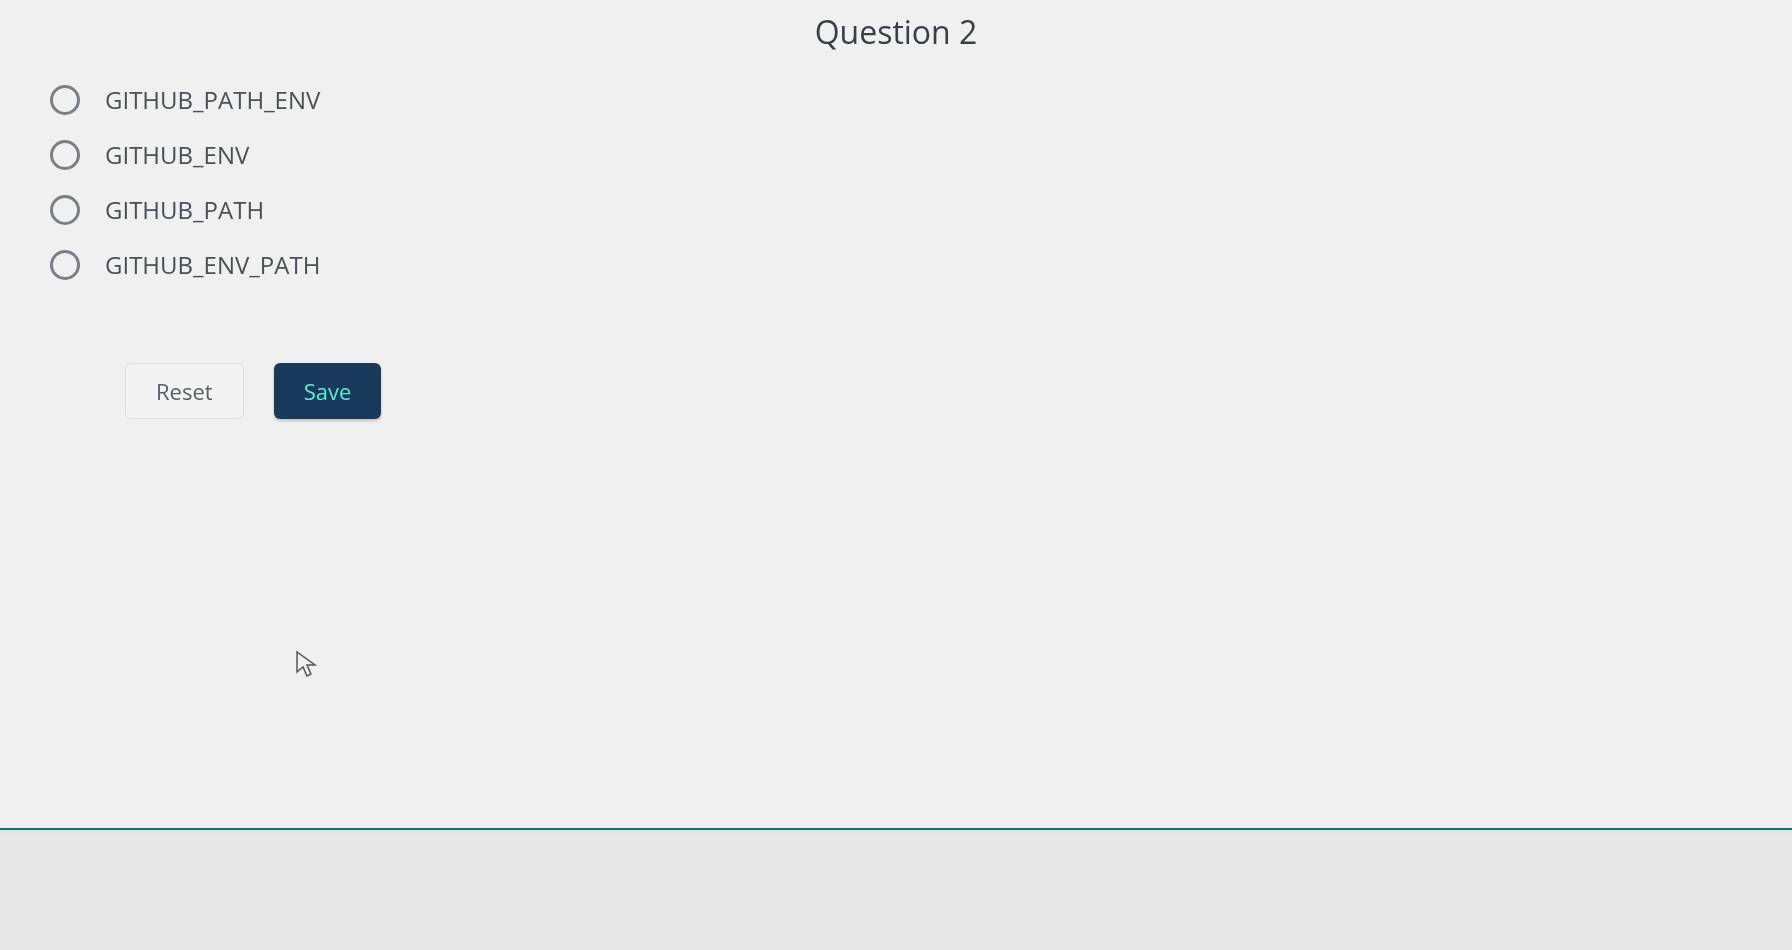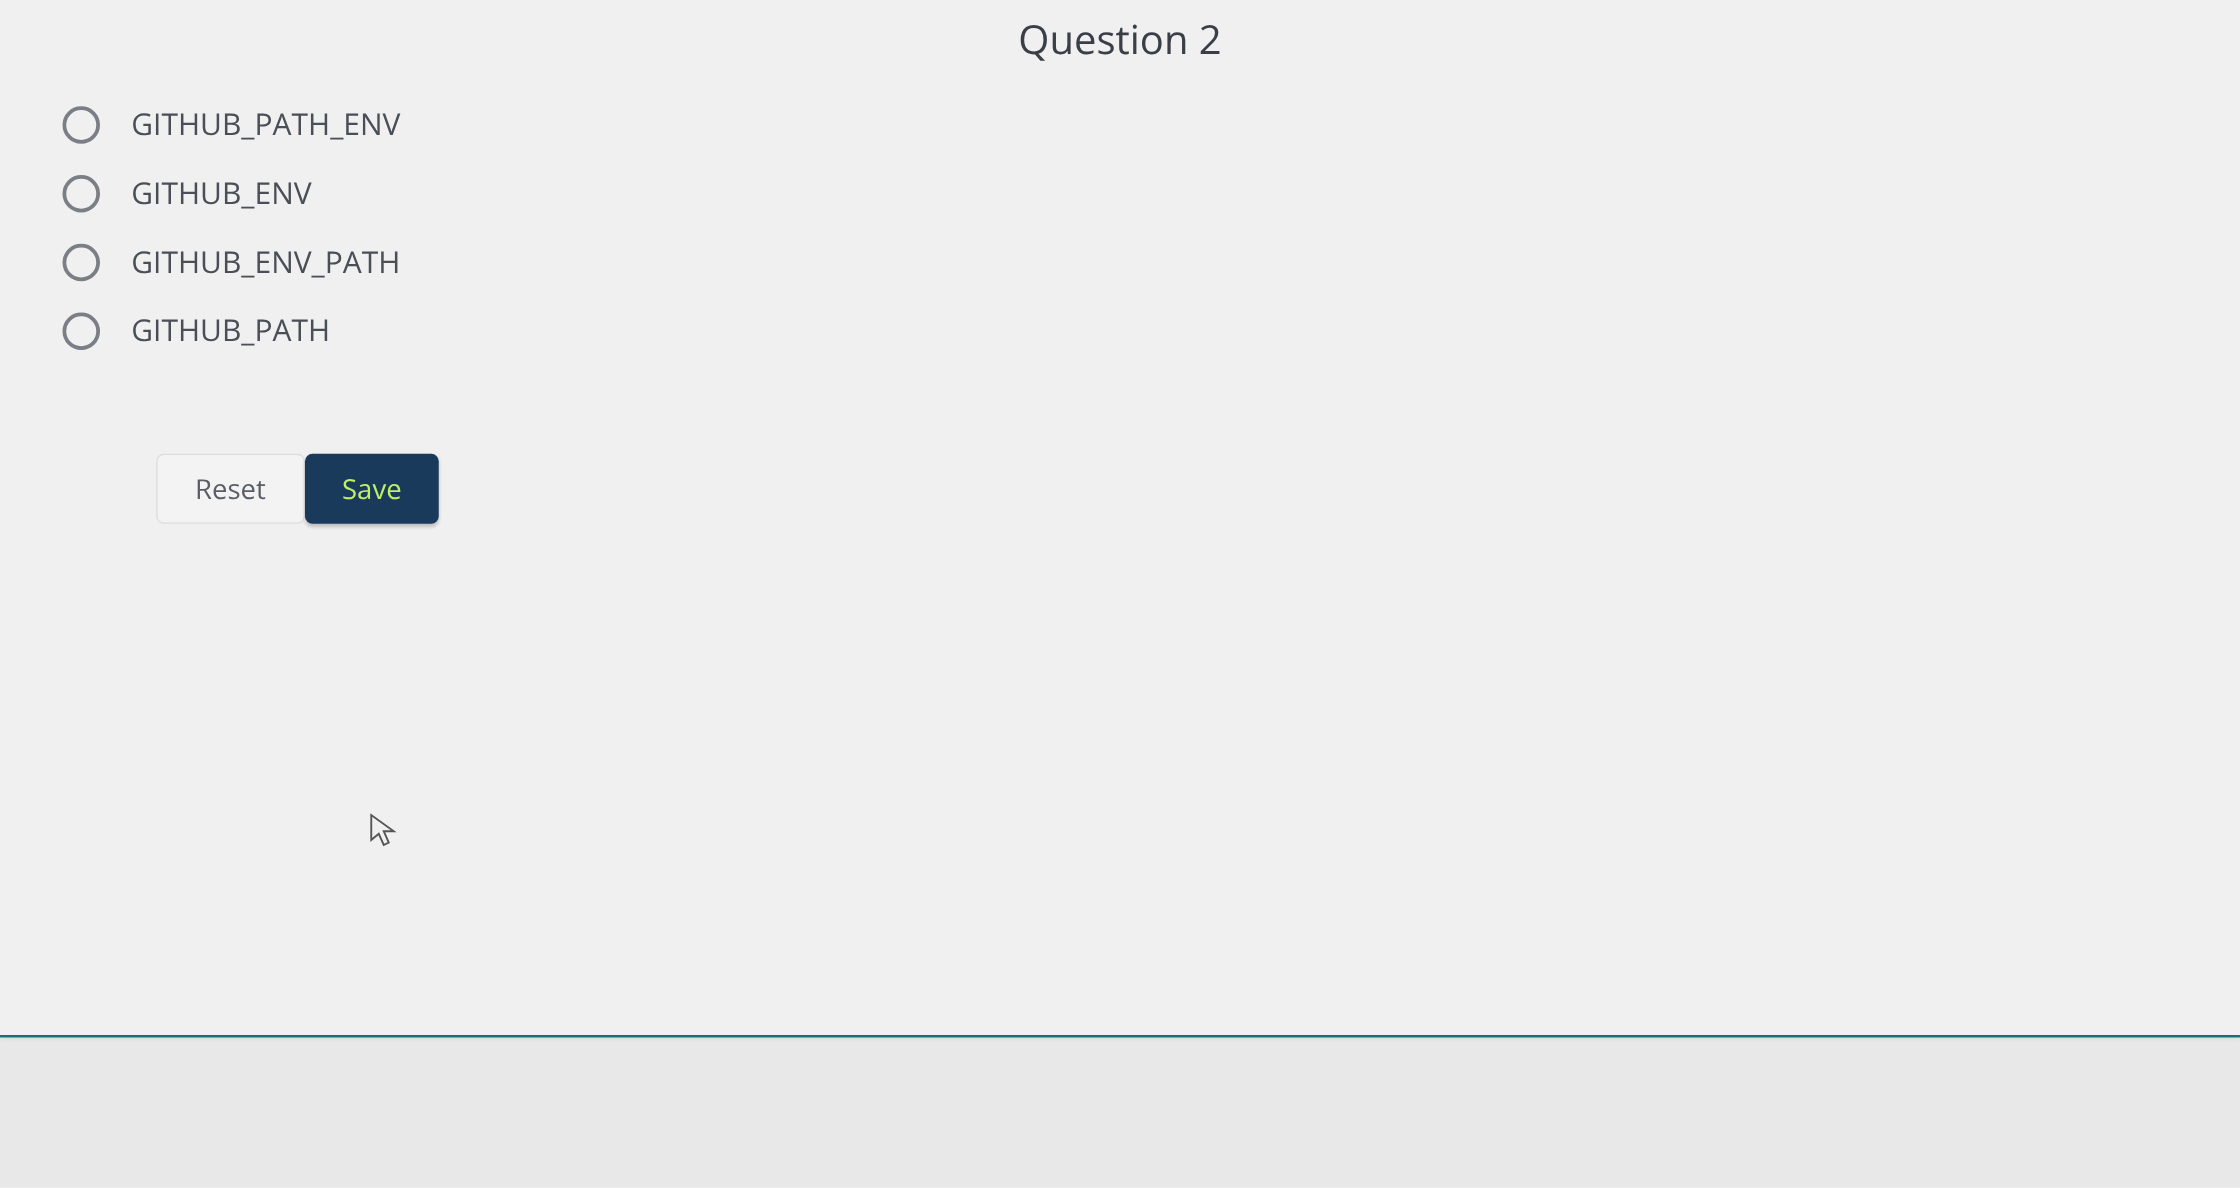--- a/index.html
+++ b/index.html
@@ -60,39 +60,40 @@
       flex-shrink: 0;
       background: transparent;
     }
     .option-label {
       font-size: 24px;
       color: #4a4f57;
       font-weight: 400;
     }
     .button-row {
       display: flex;
+      gap: 30px;
       padding-left: 105px;
       padding-top: 20px;
     }
     .btn {
       padding: 12px 30px;
       font-size: 22px;
       border-radius: 6px;
       cursor: pointer;
       border: none;
       font-family: inherit;
     }
     .btn-reset {
       background: #f3f3f4;
       color: #5a5f67;
       border: 1px solid #dcdcde;
     }
     .btn-save {
       background: #1a3a5c;
-      color: #bef264;
+      color: #5eead4;
       font-weight: 500;
       box-shadow: 0 2px 3px rgba(0,0,0,0.2);
     }
     .cursor-icon {
       position: absolute;
       left: 295px;
       top: 650px;
       pointer-events: none;
     }
   </style>
@@ -109,25 +110,25 @@
       <div class="option-row">
         <span class="radio-circle"></span>
         <span class="option-label">GITHUB_PATH_ENV</span>
       </div>
       <div class="option-row">
         <span class="radio-circle"></span>
         <span class="option-label">GITHUB_ENV</span>
       </div>
       <div class="option-row">
         <span class="radio-circle"></span>
-        <span class="option-label">GITHUB_ENV_PATH</span>
+        <span class="option-label">GITHUB_PATH</span>
       </div>
       <div class="option-row">
         <span class="radio-circle"></span>
-        <span class="option-label">GITHUB_PATH</span>
+        <span class="option-label">GITHUB_ENV_PATH</span>
       </div>
     </div>
 
     <div class="button-row">
       <button class="btn btn-reset">Reset</button>
       <button class="btn btn-save">Save</button>
     </div>
   </div>
 </div>
 

